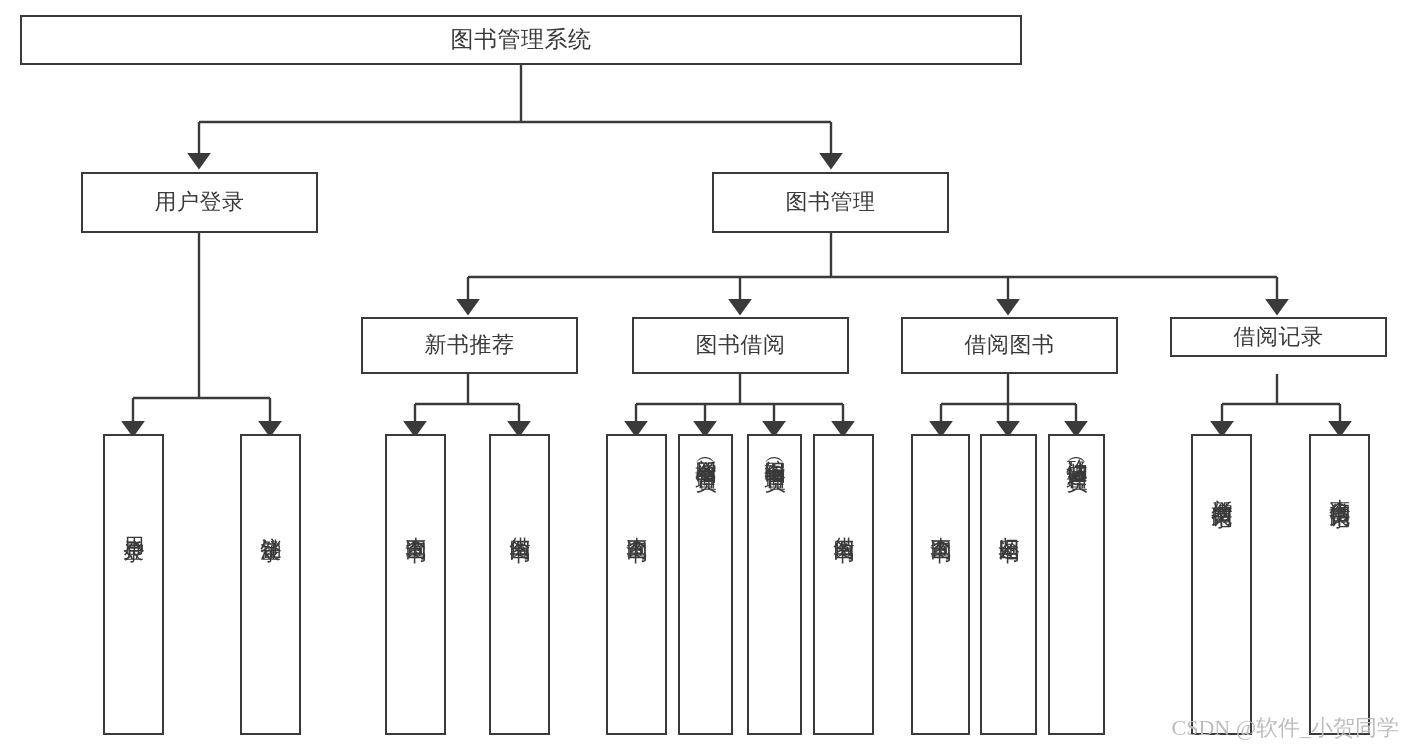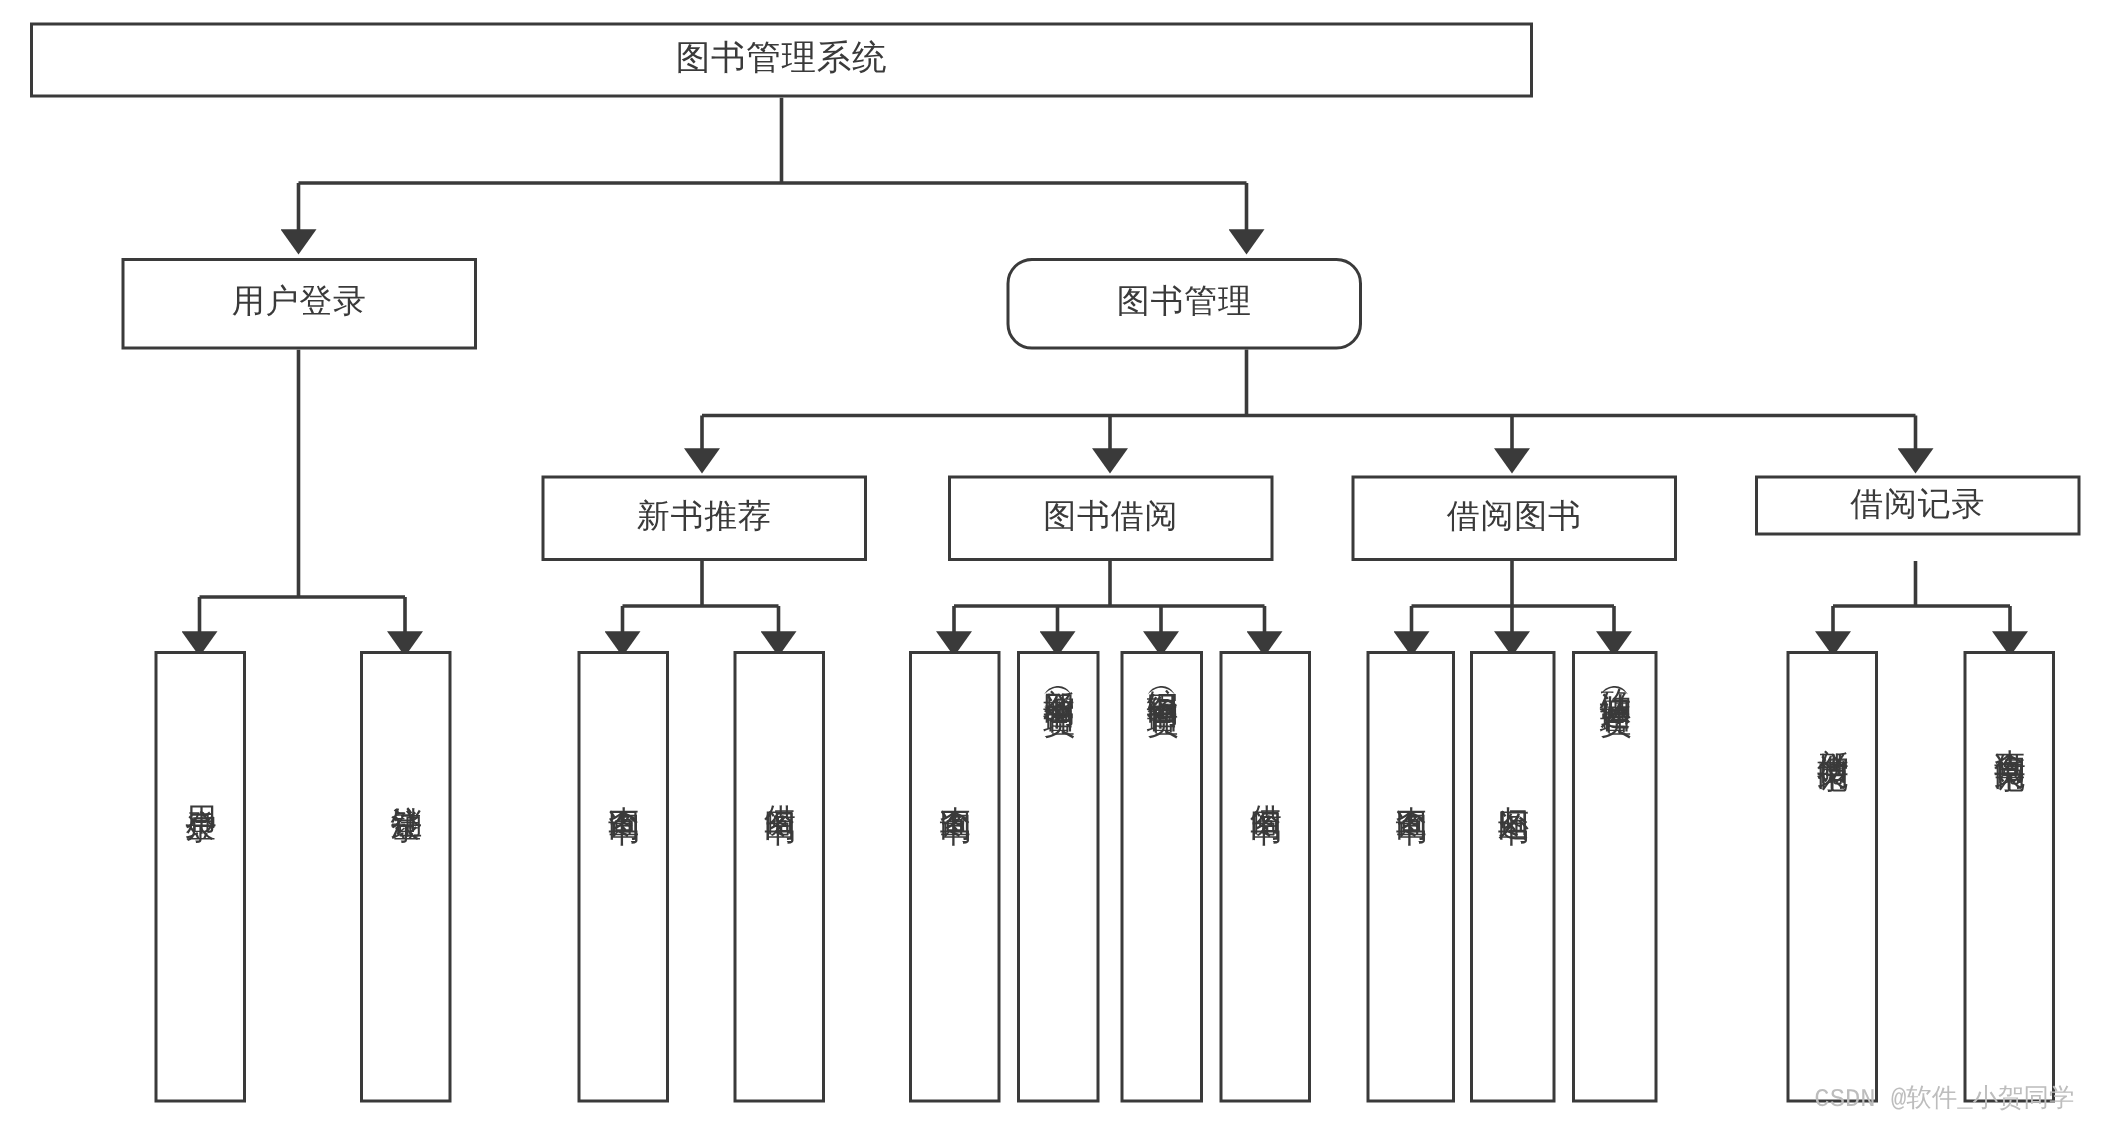--- a/index.html
+++ b/index.html
@@ -64,27 +64,27 @@
     letter-spacing: 2px;
     margin: 0 auto;
     white-space: nowrap;
   }
   .node.vert.short .lbl { margin-top: 84px; }
   .node.vert.mid   .lbl { margin-top: 46px; }
   .node.vert.tall  .lbl { margin-top: 6px; }
 
   .watermark {
     position: absolute;
-    right: 22px;
+    right: 6px;
     bottom: 4px;
-    font-size: 17px;
+    font-size: 22px;
     color: #bdbdbd;
     white-space: nowrap;
     z-index: 5;
-    font-family: Liberation Mono, monospace;
+    font-family: Liberation Serif, serif;
   }
 </style>
 </head>
 <body>
 
 <div id="canvas">
 
   <svg class="edges" viewBox="0 0 1405 747">
     <defs>
       <marker id="arrow" markerWidth="10" markerHeight="10" refX="3" refY="5" orient="auto" markerUnits="strokeWidth">
@@ -136,21 +136,21 @@
   </svg>
 
   <div class="node horiz title" style="left:20px; top:15px; width:1002px; height:50px;align-items:center;">
     <span class="lbl">图书管理系统</span>
   </div>
 
   <div class="node horiz" style="left:81px; top:172px; width:237px; height:61px;">
     <span class="lbl">用户登录</span>
   </div>
 
-  <div class="node horiz" style="left:671px; top:172px; width:237px; height:61px;border-radius:17px;">
+  <div class="node horiz" style="left:712px; top:172px; width:237px; height:61px;">
     <span class="lbl">图书管理</span>
   </div>
 
   <div class="node horiz" style="left:361px; top:317px; width:217px; height:57px;">
     <span class="lbl">新书推荐</span>
   </div>
 
   <div class="node horiz" style="left:632px; top:317px; width:217px; height:57px;">
     <span class="lbl">图书借阅</span>
   </div>

